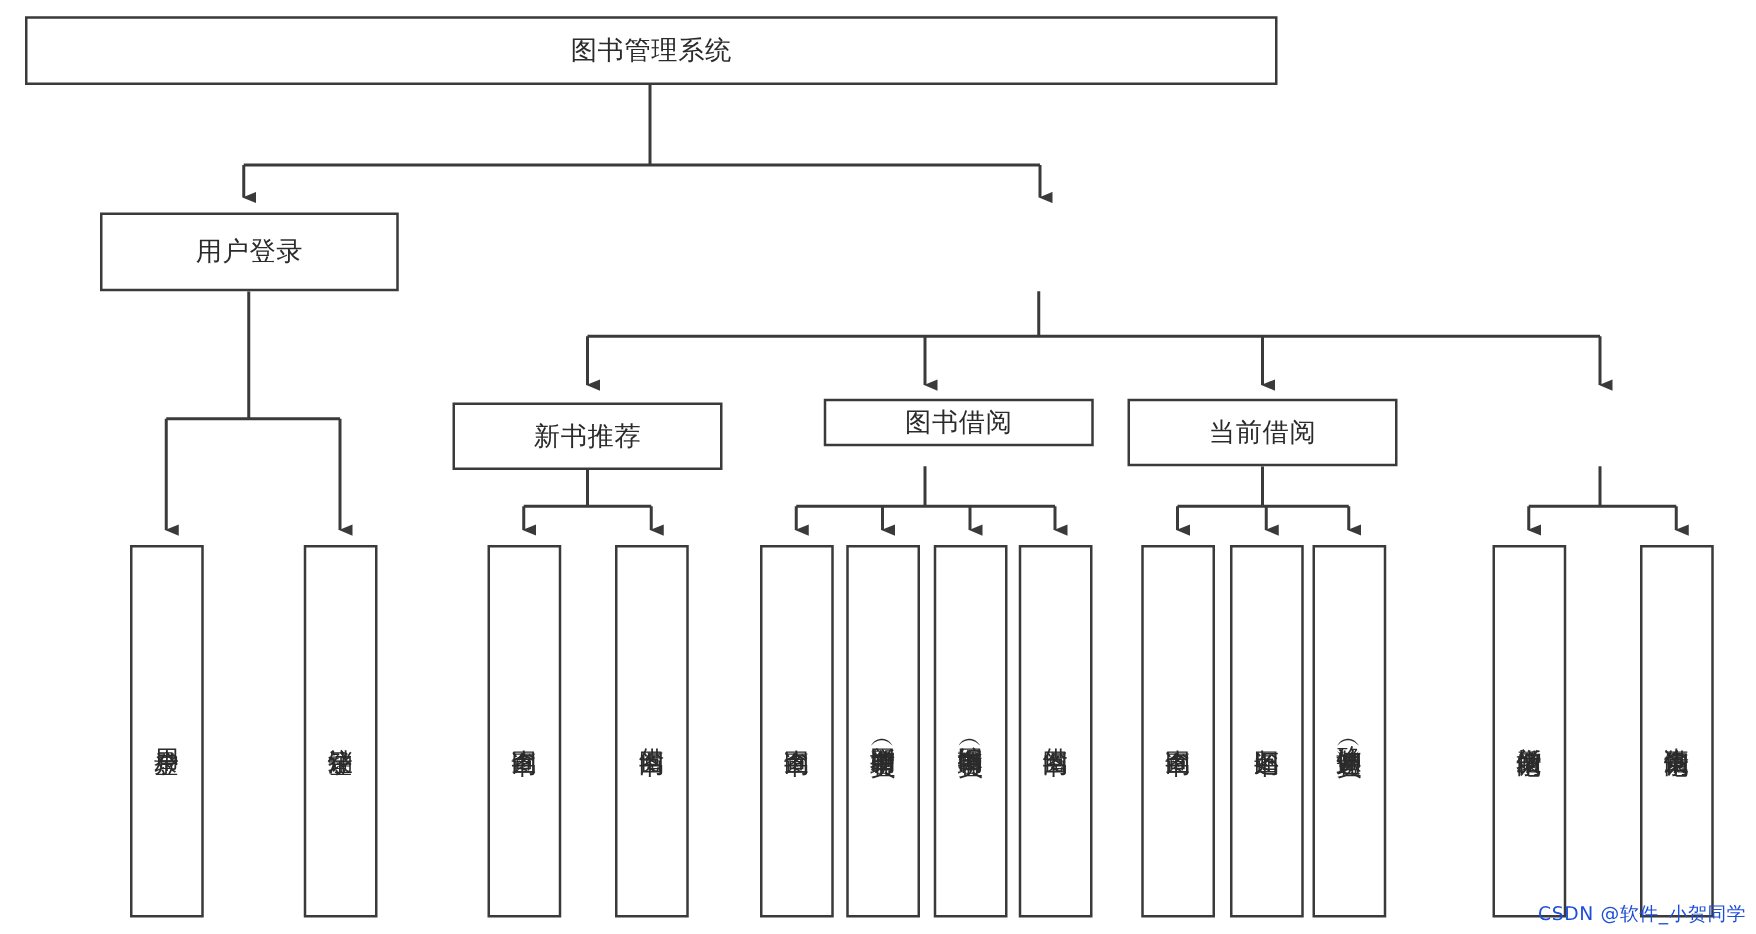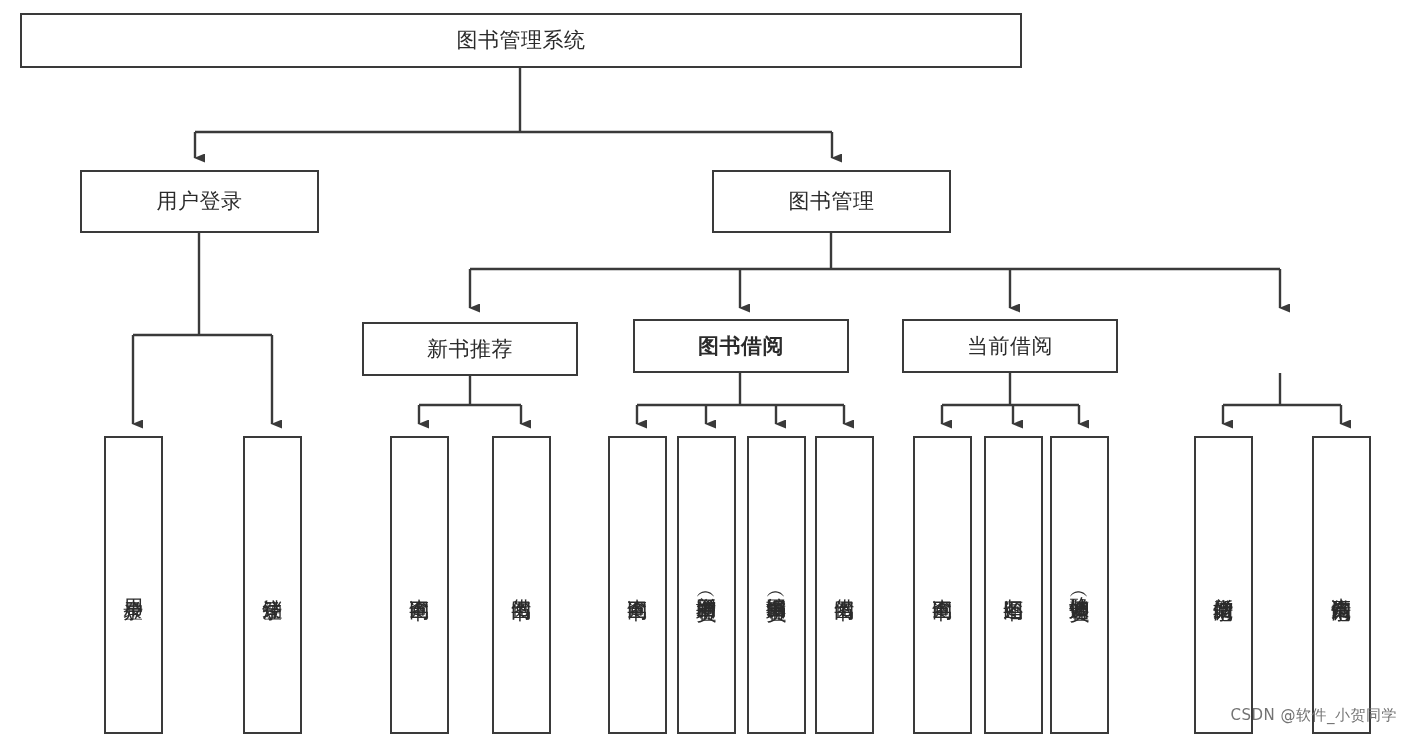--- a/index.html
+++ b/index.html
@@ -56,23 +56,23 @@
     font-size: 20px;
     color: #2b2b2b;
     line-height: 1.42;
     letter-spacing: 1px;
     white-space: nowrap;
     max-height: 286px;
   }
   .watermark {
     position: absolute;
     right: 8px;
-    bottom: 22px;
+    bottom: 6px;
     font-size: 15px;
-    color: #737373;
+    color: #1d4ed8;
     letter-spacing: 0.5px;
     white-space: nowrap;
     user-select: none;
   }
 </style>
 </head>
 <body>
 
 <div id="diagram-root">
 
@@ -126,28 +126,25 @@
     </g>
   </svg>
 
   <div class="node-box horizontal" style="left:20px; top:13px; width:1002px; height:55px;justify-content:center;">
     <span class="node-label">图书管理系统</span>
   </div>
 
   <div class="node-box horizontal" style="left:80px; top:170px; width:239px; height:63px;">
     <span class="node-label">用户登录</span>
   </div>
-  <div class="node-box horizontal" style="left:712px; top:170px; width:239px; height:63px;">
-    <span class="node-label">图书管理</span>
-  </div>
 
   <div class="node-box horizontal" style="left:362px; top:322px; width:216px; height:54px;">
     <span class="node-label">新书推荐</span>
   </div>
-  <div class="node-box horizontal" style="left:633px; top:319px; width:216px; height:54px;font-weight:bold;">
+  <div class="node-box horizontal" style="left:659px; top:319px; width:216px; height:38px;">
     <span class="node-label">图书借阅</span>
   </div>
   <div class="node-box horizontal" style="left:902px; top:319px; width:216px; height:54px;">
     <span class="node-label">当前借阅</span>
   </div>
 
   <div class="node-box vertical" style="left:104px; top:436px; width:59px; height:298px;">
     <span class="node-label">用户登录</span>
   </div>
   <div class="node-box vertical" style="left:243px; top:436px; width:59px; height:298px;">

